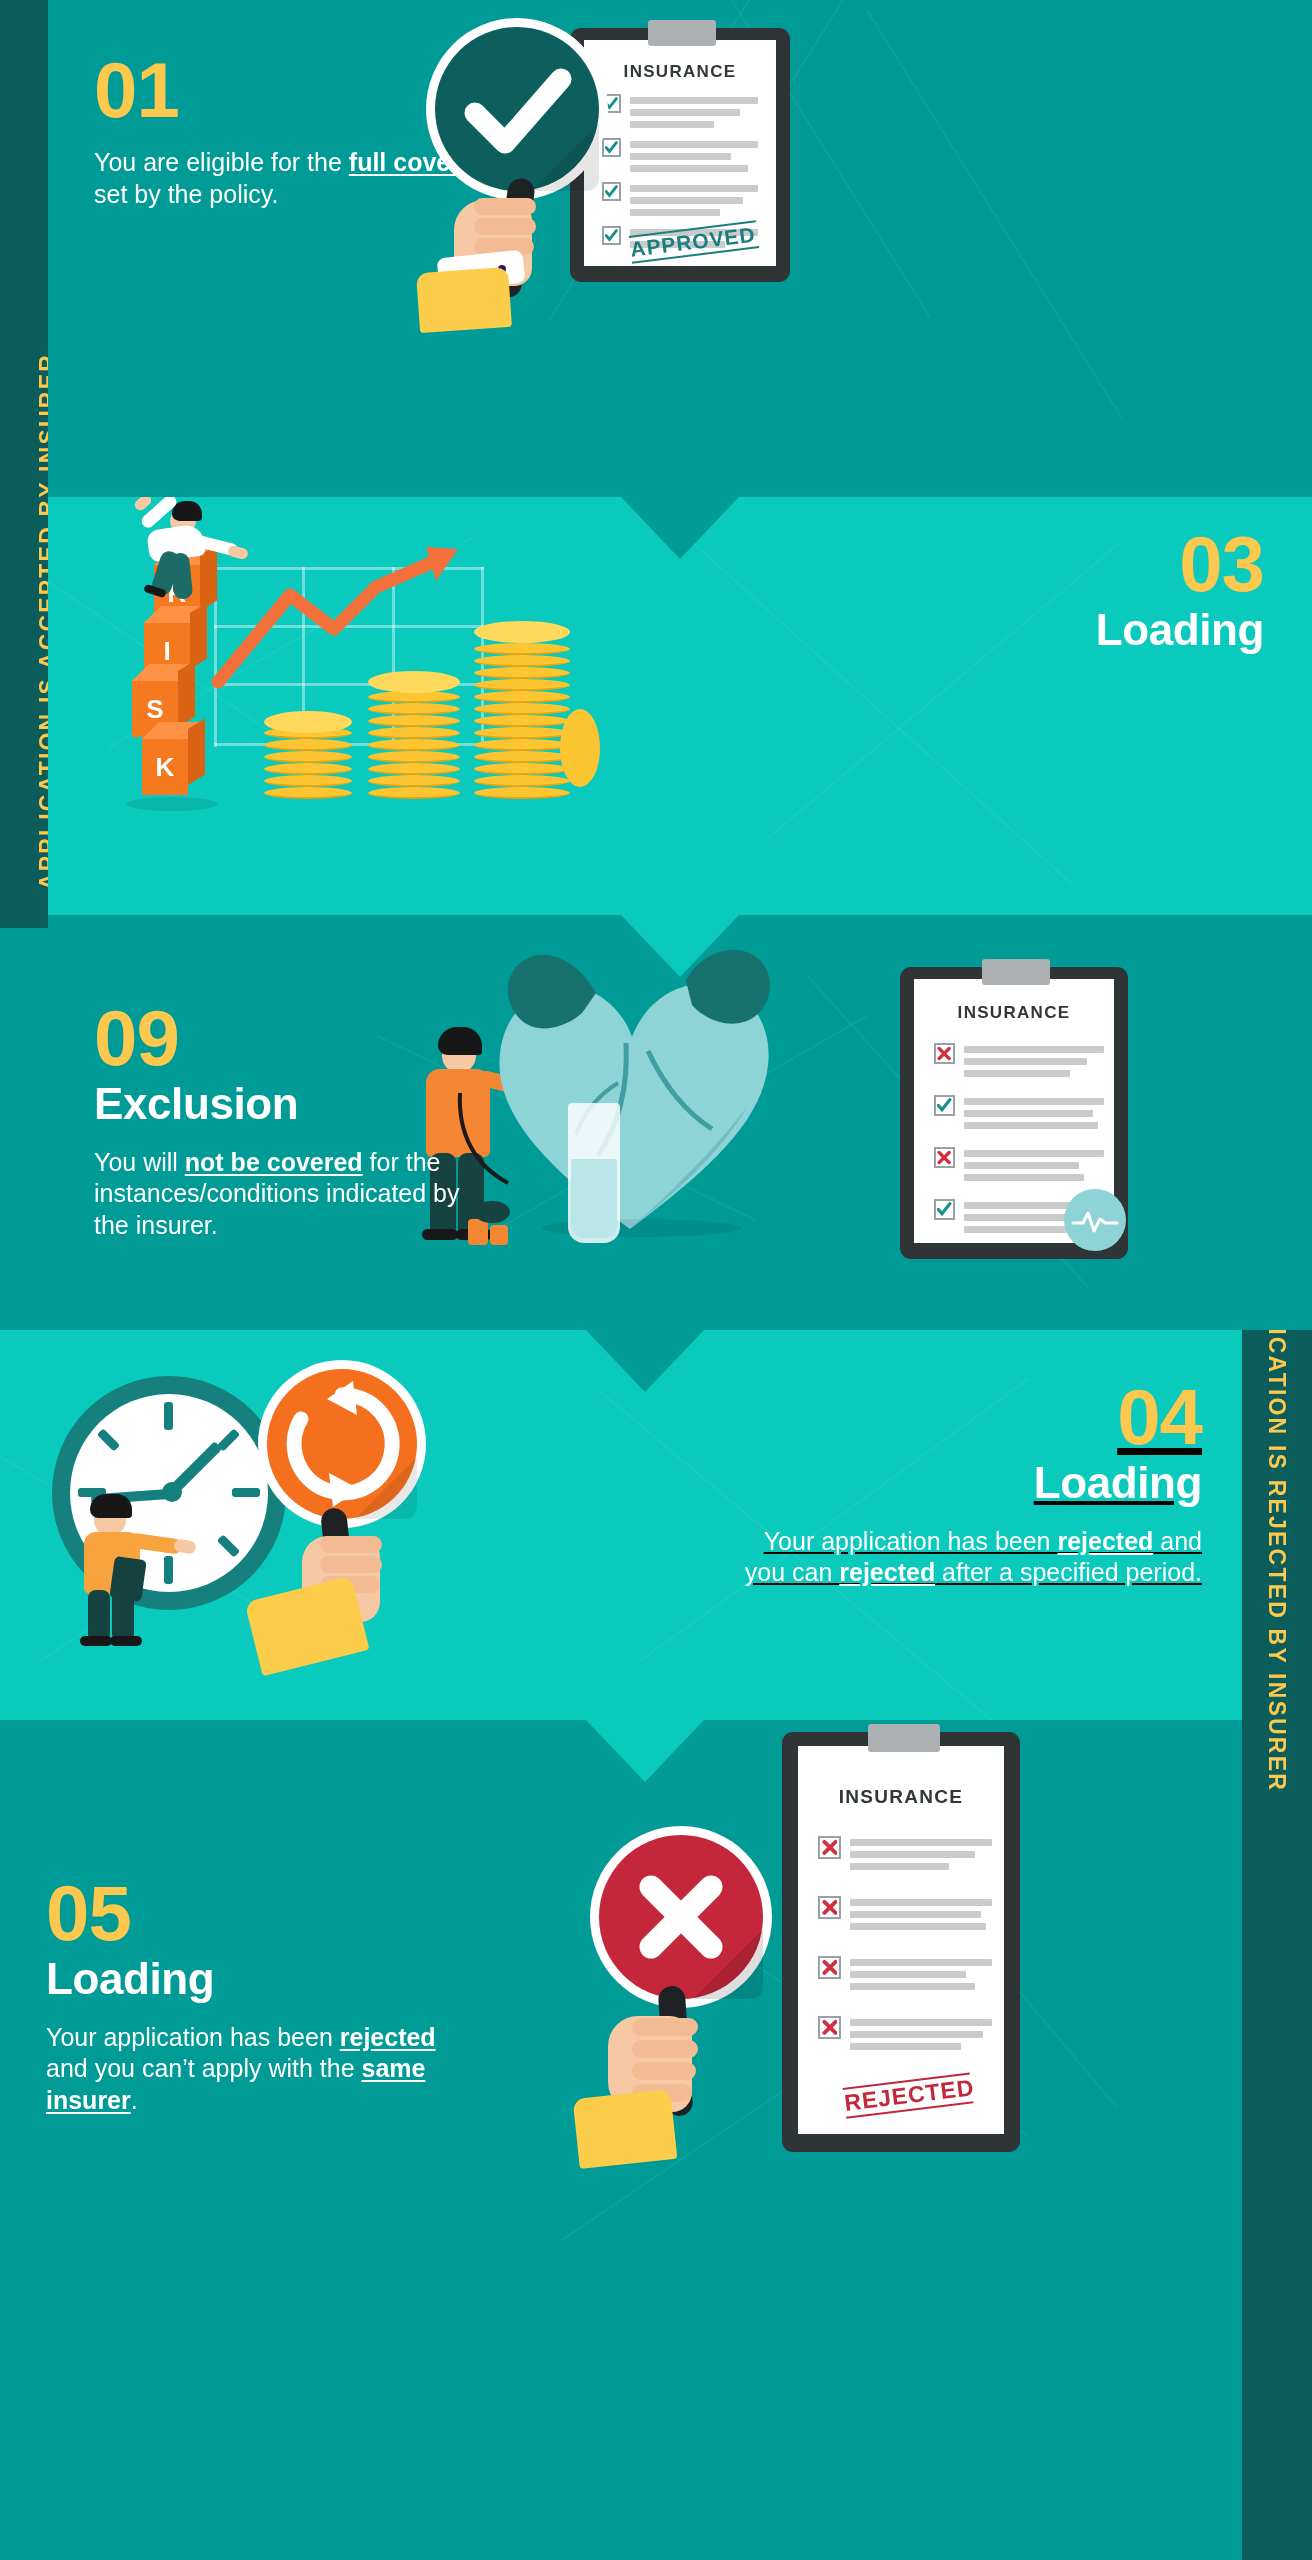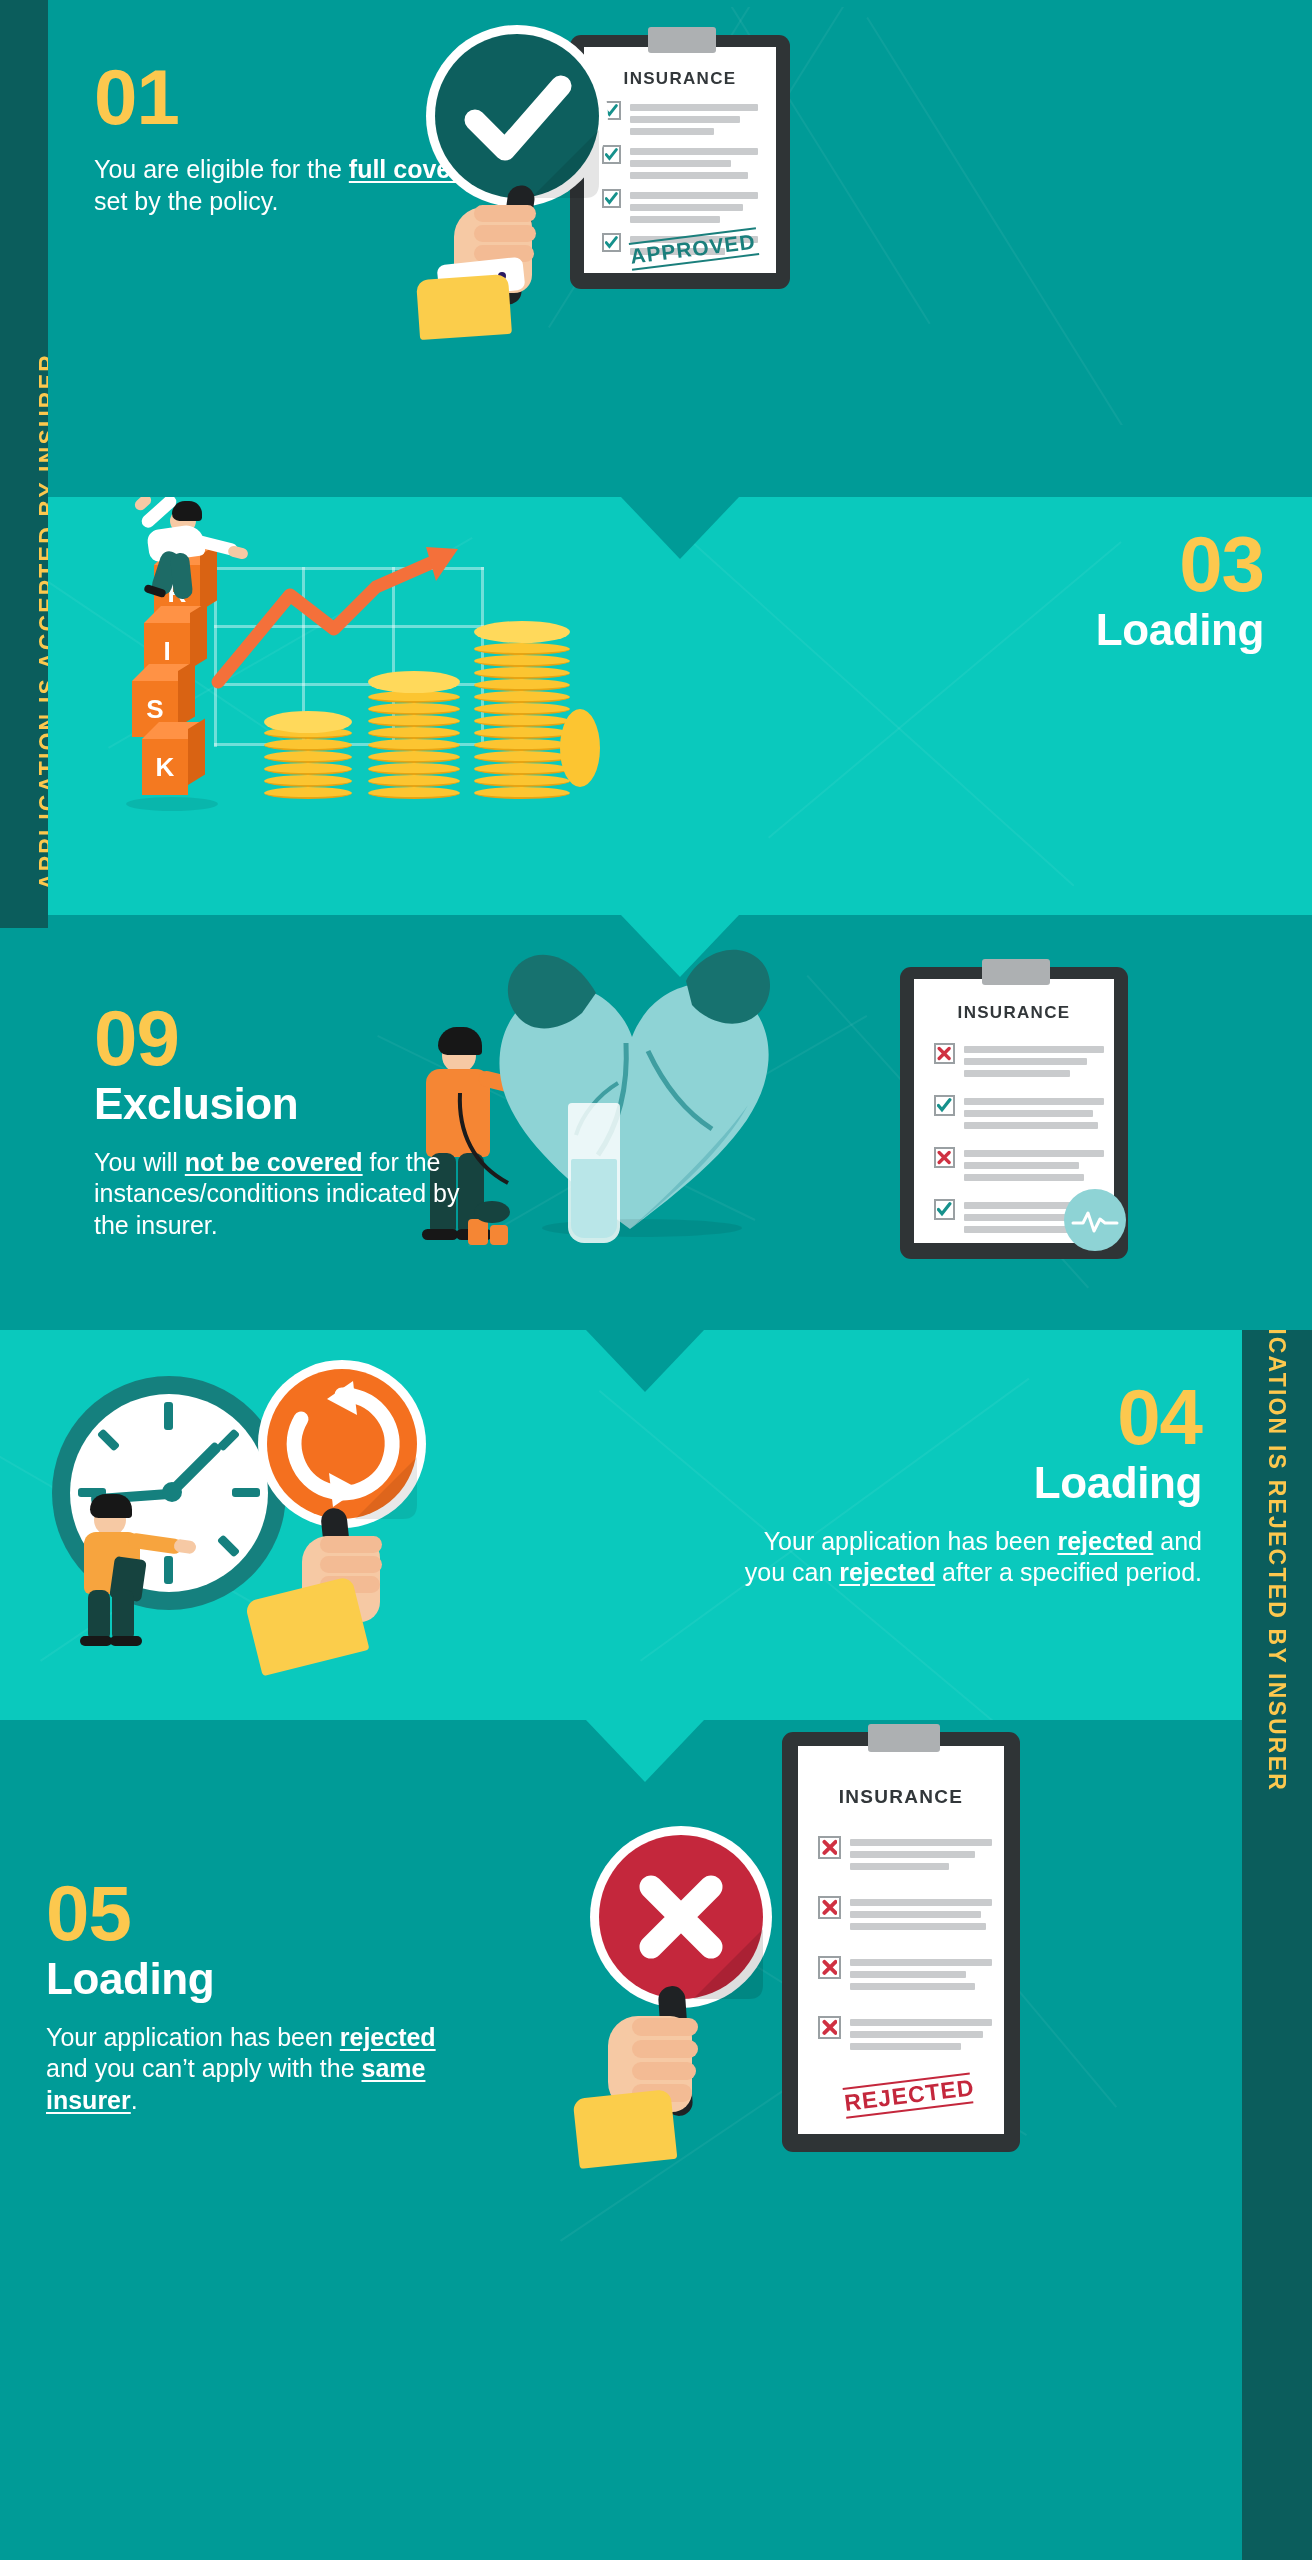--- a/index.html
+++ b/index.html
@@ -105,21 +105,21 @@
 <div class="page">
 
   <div class="rail rail-left">
     <span class="rail-txt">APPLICATION IS ACCEPTED BY INSURER</span>
   </div>
 
   <div class="rail rail-right">
     <span class="rail-txt">APPLICATION IS REJECTED BY INSURER</span>
   </div>
 
-  <div class="sec darkbg" style="top:7px;height:418px;">
+  <div class="sec darkbg" style="top:0;height:418px;">
     <div class="lattice">
       <div class="lat-l" style="left:660px;top:-40px;width:420px;transform:rotate(58deg);"></div>
       <div class="lat-l" style="left:820px;top:10px;width:500px;transform:rotate(58deg);"></div>
       <div class="lat-l" style="left:500px;top:320px;width:460px;transform:rotate(-58deg);"></div>
       <div class="lat-l" style="left:700px;top:150px;width:500px;transform:rotate(-58deg);"></div>
       <div class="lat-l" style="left:380px;top:430px;width:300px;transform:rotate(25deg);"></div>
     </div>
 
     <div class="txt lalign" style="left:46px;top:55px;width:420px;">
       <div class="num">01</div>
@@ -488,21 +488,21 @@
       </svg>
       <div class="mag-handle" style="left:68px;top:148px;width:26px;height:118px;
            transform:rotate(-6deg);"></div>
       <div class="hand" style="left:44px;top:176px;width:78px;height:86px;border-radius:26px 22px 20px 28px;"></div>
       <div class="finger" style="left:62px;top:176px;width:62px;height:17px;"></div>
       <div class="finger" style="left:62px;top:196px;width:62px;height:17px;"></div>
       <div class="finger" style="left:62px;top:216px;width:60px;height:17px;"></div>
       <div class="sleeve" style="left:-6px;top:228px;width:110px;height:76px;transform:rotate(-14deg);"></div>
     </div>
 
-    <div class="txt ralign" style="right:40px;top:52px;width:460px;">
+    <div class="txt ralign" style="right:40px;top:52px;width:460px;text-decoration:underline;">
       <div class="num">04</div>
       <div class="ttl">Loading</div>
       <div class="body">Your application has been <u>rejected</u> and you can <u>rejected</u> after a specified period.</div>
     </div>
   </div>
 
   <div class="sec darkbg" style="top:1720px;left:0;right:70px;height:840px;">
     <svg class="chev" viewBox="0 0 118 62" style="margin-left:-35px;">
       <polygon points="0,0 118,0 59,62" fill="#0ac9bd"></polygon>
     </svg>

